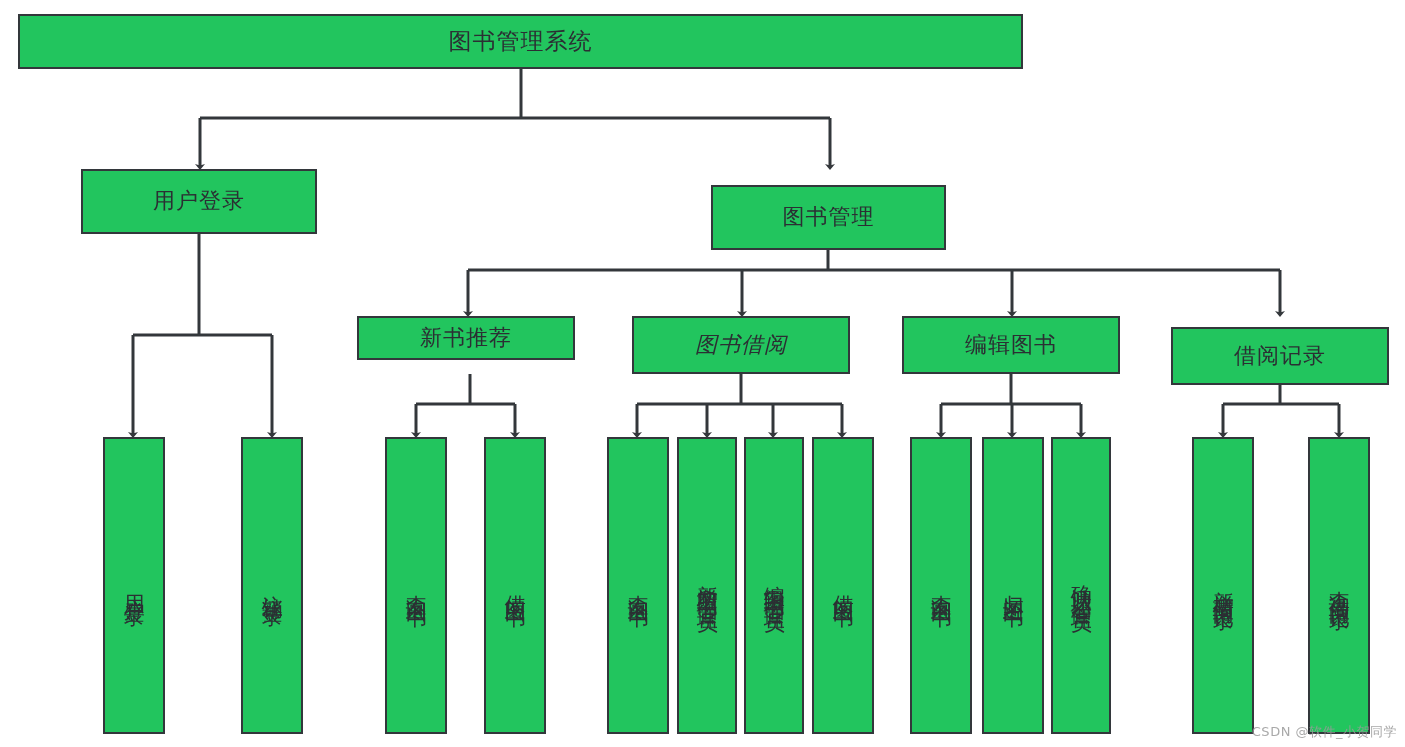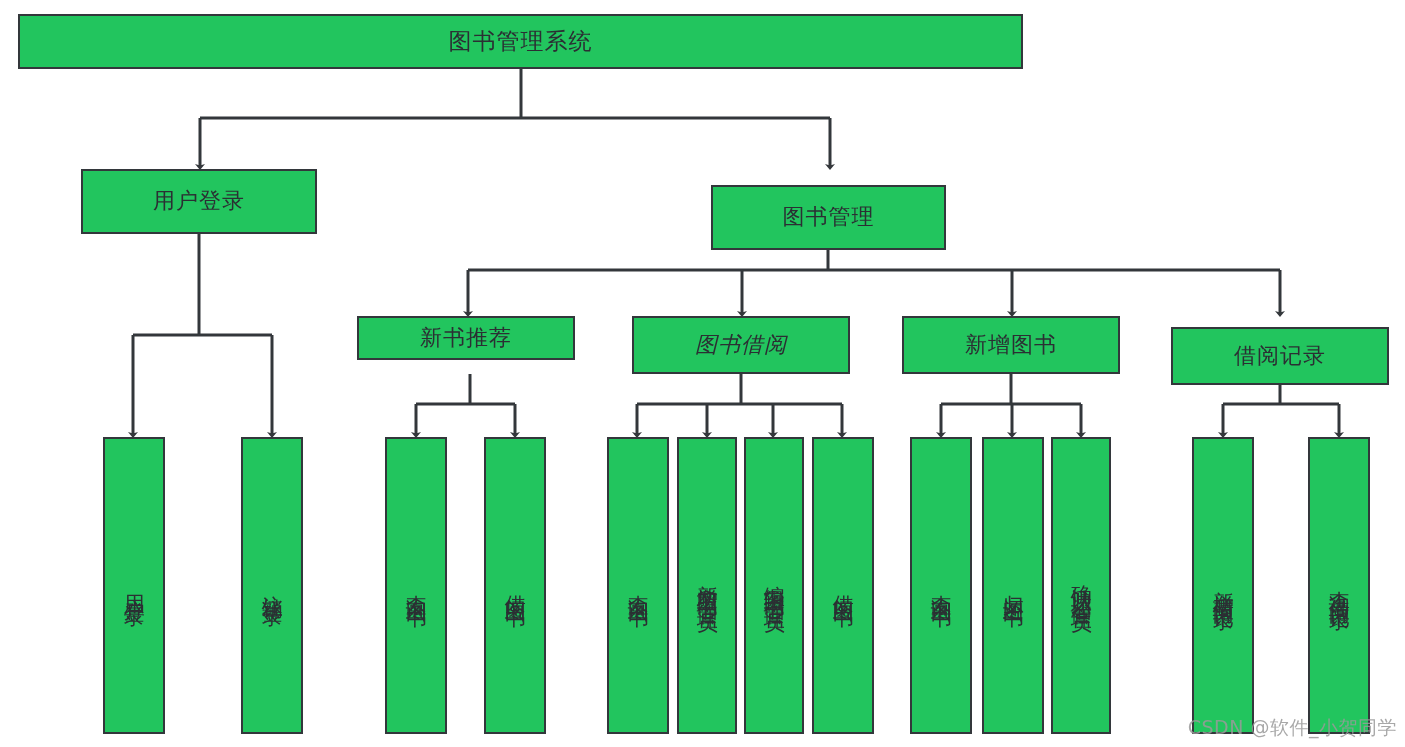--- a/index.html
+++ b/index.html
@@ -52,21 +52,21 @@
     line-height: 1.25;
     white-space: nowrap;
   }
   .root-label {
     font-size: 23px;
   }
   .watermark {
     position: absolute;
     right: 8px;
     bottom: 6px;
-    font-size: 19px;
+    font-size: 13px;
     color: #9a9a9a;
     opacity: 0.85;
     white-space: nowrap;
     letter-spacing: 0.5px;
     pointer-events: none;
   }
 </style>
 </head>
 <body>
 
@@ -125,21 +125,21 @@
       <div class="node-box" style="left: 711px; top: 169px; width: 235px; height: 65px; margin-top: 16px;">
         <span class="node-label-h">图书管理</span>
       </div>
       <div class="node-box" style="left: 357px; top: 316px; width: 218px; height: 44px;">
         <span class="node-label-h">新书推荐</span>
       </div>
       <div class="node-box" style="left: 632px; top: 316px; width: 218px; height: 58px; font-style: italic;">
         <span class="node-label-h">图书借阅</span>
       </div>
       <div class="node-box" style="left: 902px; top: 316px; width: 218px; height: 58px;">
-        <span class="node-label-h">新增图书</span>
+        <span class="node-label-h">编辑图书</span>
       </div>
       <div class="node-box" style="left: 1171px; top: 327px; width: 218px; height: 58px;">
         <span class="node-label-h">借阅记录</span>
       </div>
       <div class="node-box" style="left: 103px; top: 437px; width: 62px; height: 297px;">
         <span class="node-label-v">用户登录</span>
       </div>
       <div class="node-box" style="left: 241px; top: 437px; width: 62px; height: 297px;">
         <span class="node-label-v">注销登录</span>
       </div>

